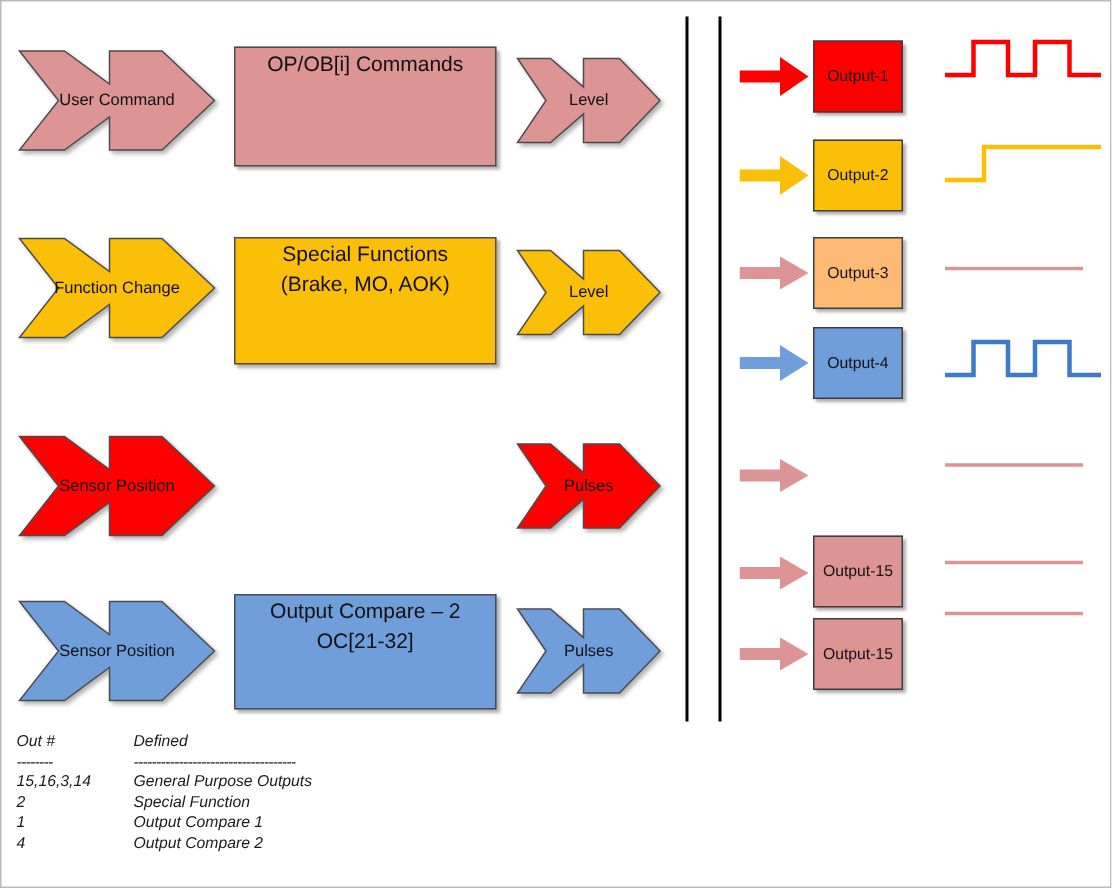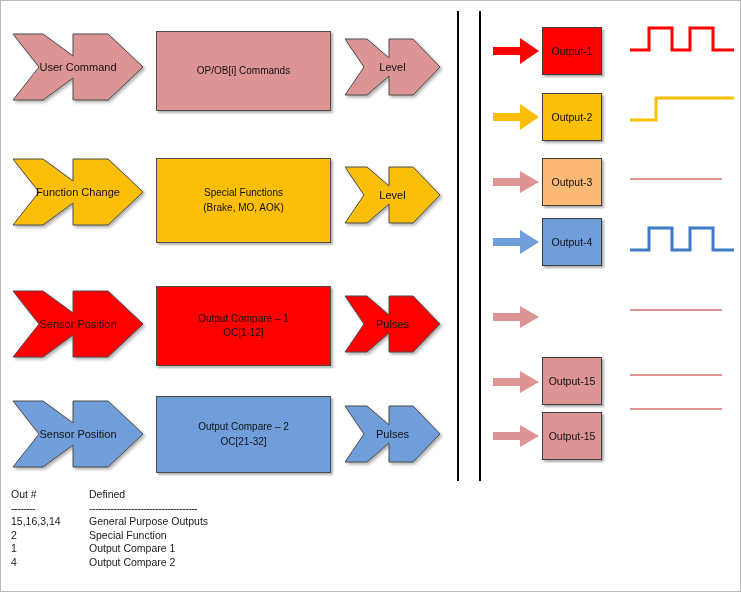--- a/index.html
+++ b/index.html
@@ -36,24 +36,24 @@
     pointer-events: none;
   }
   .flowarrow.small .lbl { font-size: 11px; }
 
   
   .procbox {
     position: absolute;
     border: 1px solid #4c4c4c;
     box-shadow: 2px 2px 2px rgba(0,0,0,0.30);
     display: flex;
-    align-items: center;
+    align-items: flex-start;
     justify-content: center;
     text-align: center;
-    font-size: 10px;
+    font-size: 14px;
     color: #111111;
     line-height: 1.45;
     box-sizing: border-box;
   }
 
   
   .divider {
     position: absolute;
     width: 2px;
     background: #000000;
@@ -87,20 +87,21 @@
     font-size: 10.5px;
     color: #1a1a1a;
     line-height: 1.0;
   }
   .legend table { border-collapse: collapse; }
   .legend td {
     padding: 0 16px 3px 0;
     vertical-align: top;
     font-size: 10.5px;
     white-space: nowrap;
+    font-style: italic;
   }
   .legend td.c1 { width: 72px; padding-right: 6px; }
   .legend .rule { letter-spacing: -0.5px; font-size: 10.5px; }
 </style>
 </head>
 <body>
 
 <div id="canvas">
 
   <div class="flowarrow" style="left:12px; top:33px; width:130px; height:66px;">
@@ -144,26 +145,20 @@
     <div class="lbl">Level</div>
   </div>
 
   <div class="flowarrow" style="left:12px; top:290px; width:130px; height:66px;">
     <svg width="130" height="66" viewBox="0 0 130 66">
       <polygon points="0,0 30,0 60,22 60,0 95,0 130,33 95,66 60,66 60,44 30,66 0,66 26,33" fill="#ff0000" stroke="#4c4c4c" stroke-width="1" style="filter:drop-shadow(2px 2px 1.5px rgba(0,0,0,0.30))"></polygon>
     </svg>
     <div class="lbl">Sensor Position</div>
   </div>
 
-  <div class="procbox" style="left:155px; top:285px; width:175px; height:80px; background:#ff0000;">
-    <div>
-      <div>Output Compare – 1</div>
-      <div>OC[1-12]</div>
-    </div>
-  </div>
 
   <div class="flowarrow small" style="left:344px; top:295px; width:95px; height:56px;">
     <svg width="95" height="56" viewBox="0 0 95 56">
       <polygon points="0,0 22,0 44,19 44,0 68,0 95,28 68,56 44,56 44,37 22,56 0,56 19,28" fill="#ff0000" stroke="#4c4c4c" stroke-width="1" style="filter:drop-shadow(2px 2px 1.5px rgba(0,0,0,0.30))"></polygon>
     </svg>
     <div class="lbl">Pulses</div>
   </div>
 
   <div class="flowarrow" style="left:12px; top:400px; width:130px; height:66px;">
     <svg width="130" height="66" viewBox="0 0 130 66">

